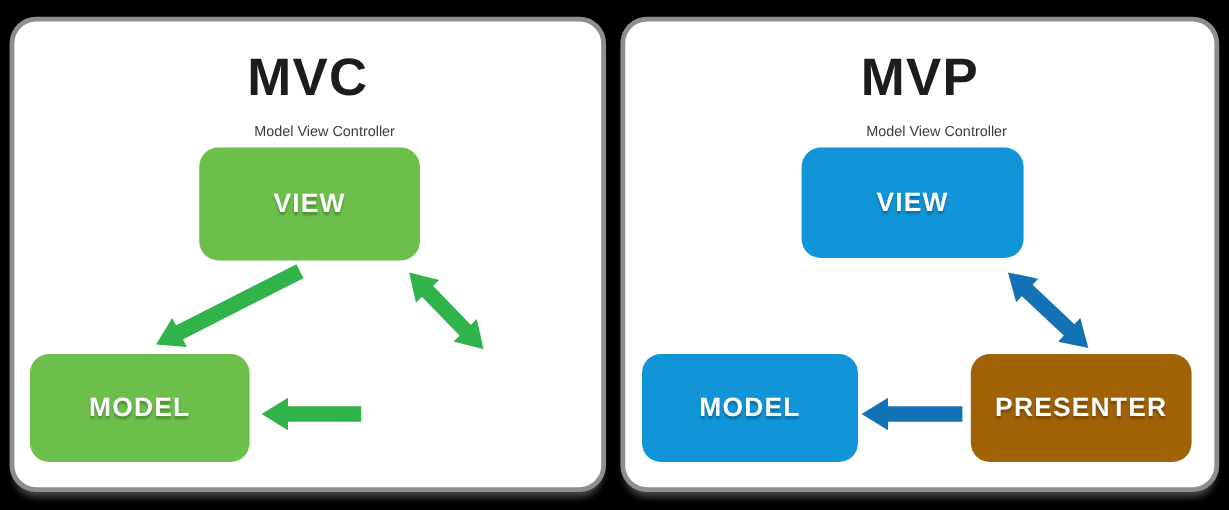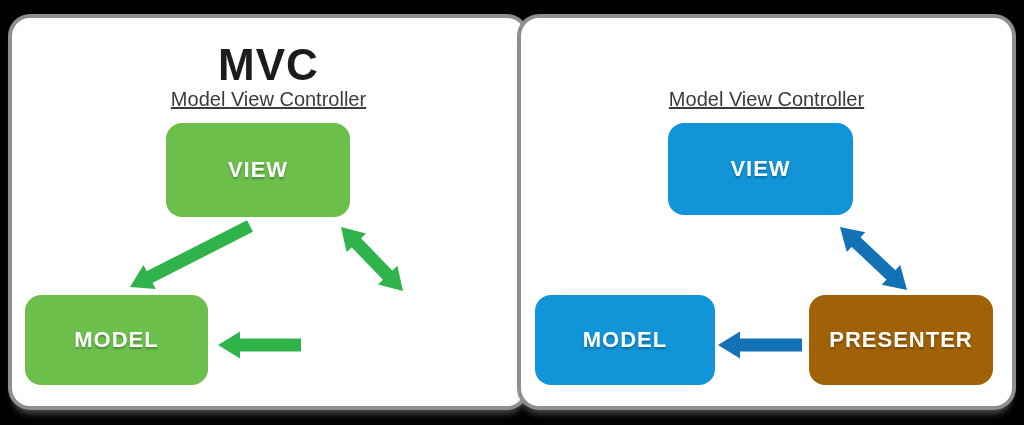--- a/index.html
+++ b/index.html
@@ -19,46 +19,45 @@
   .panel {
     position: absolute;
     top: 18px;
     width: 489px;
     height: 388px;
     background: #ffffff;
     border-radius: 18px;
     
     box-shadow: 0 0 0 4px #8e8e8e, 0 8px 6px rgba(130,130,130,0.55);
   }
-  #panel-mvc { left: 12px; padding-left: 24px; }
+  #panel-mvc { left: 12px; }
   #panel-mvp { left: 521px; width: 491px; }
 
   .panel-title {
     position: absolute;
     top: 22px;
     left: 0;
     width: 100%;
     margin: 0;
     text-align: center;
     font-size: 44px;
     font-weight: bold;
     letter-spacing: 1px;
     color: #1c1c1c;
   }
   .panel-subtitle {
     position: absolute;
     top: 70px;
     left: 0;
     width: 100%;
-    margin: 0;
+    margin: 14px;
     text-align: center;
-    font-size: 20px;
+    font-size: 12px;
     font-weight: 400;
     color: #3b3b3b;
-    text-decoration: underline;
   }
 
   .node {
     position: absolute;
     border-radius: 16px;
     display: flex;
     align-items: center;
     justify-content: center;
     color: #ffffff;
     font-size: 22px;
@@ -106,20 +105,21 @@
         <polygon points="118,269 131.4941123596074,246.99638821406157 143.72907137764952,271.0651600528329" fill="#2fb34a"></polygon>
         <line x1="342.2201091007132" y1="222.6465642329943" x2="377.7798908992868" y2="259.3534357670057" stroke="#2fb34a" stroke-width="13"></line>
         <polygon points="391,273 365.9962622441519,266.59195051230284 385.3887482594596,247.8054796849735" fill="#2fb34a"></polygon>
         <polygon points="329,209 354.0037377558481,215.40804948769716 334.6112517405404,234.19452031502647" fill="#2fb34a"></polygon>
         <line x1="289" y1="327" x2="225" y2="327" stroke="#2fb34a" stroke-width="13"></line>
         <polygon points="206,327 228,313.5 228,340.5" fill="#2fb34a"></polygon>
       </svg>
   </section>
 
   <section class="panel" id="panel-mvp">
+    <h1 class="panel-title">MVP</h1>
     <p class="panel-subtitle">Model View Controller</p>
 
     <div class="node node-top" style="background-color: rgb(17, 149, 216);">VIEW</div>
 
     <div class="node node-left" style="background-color: rgb(17, 149, 216);">MODEL</div>
 
     <div class="node node-right" style="background-color: #a16207;">PRESENTER</div>
 
     <svg class="arrow-layer">
         <line x1="332.84186353407677" y1="222.01548362159457" x2="372.15813646592323" y2="258.98451637840543" stroke="#1371b6" stroke-width="13"></line>

